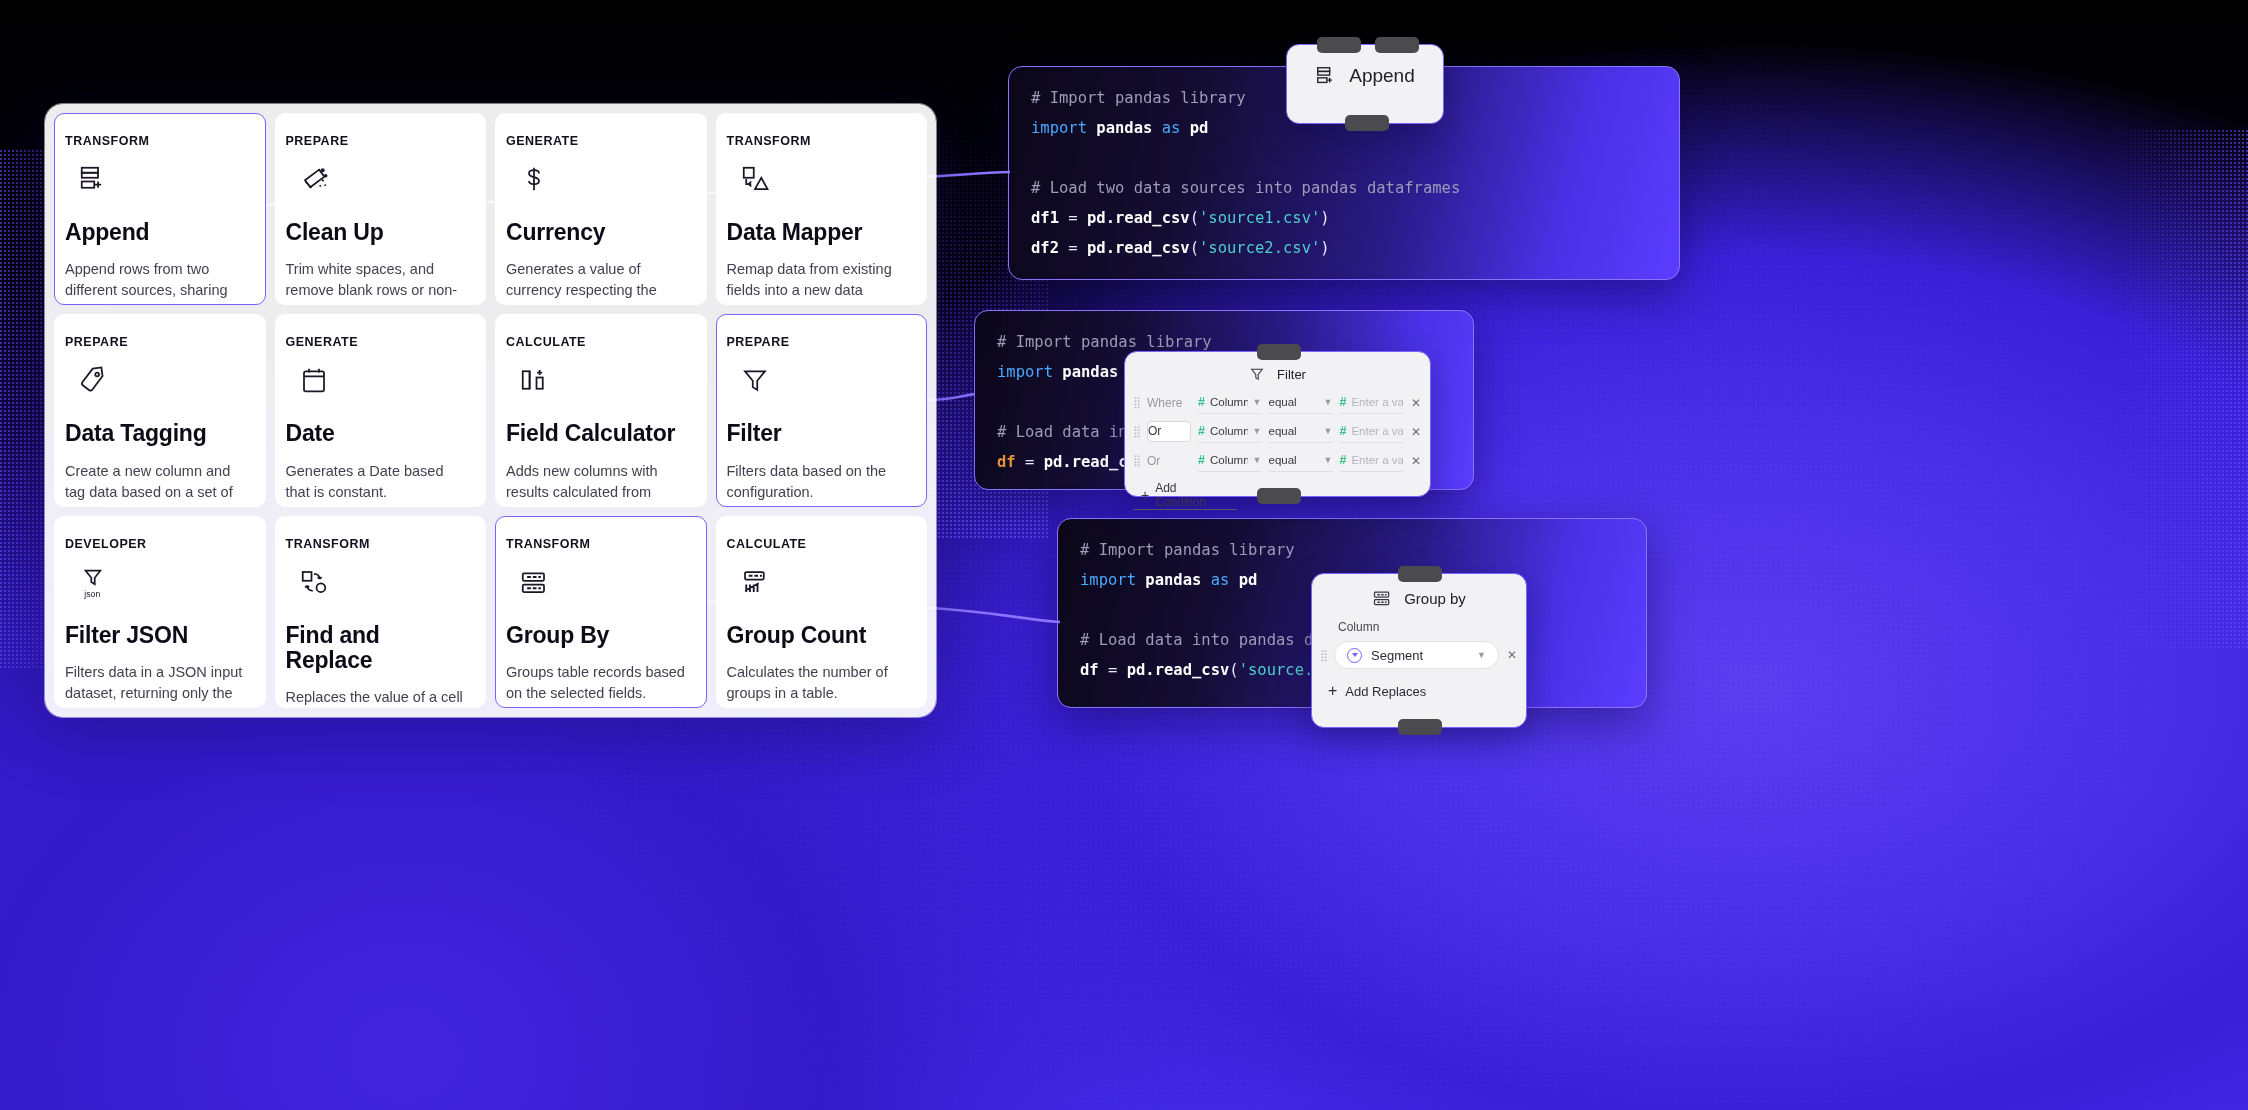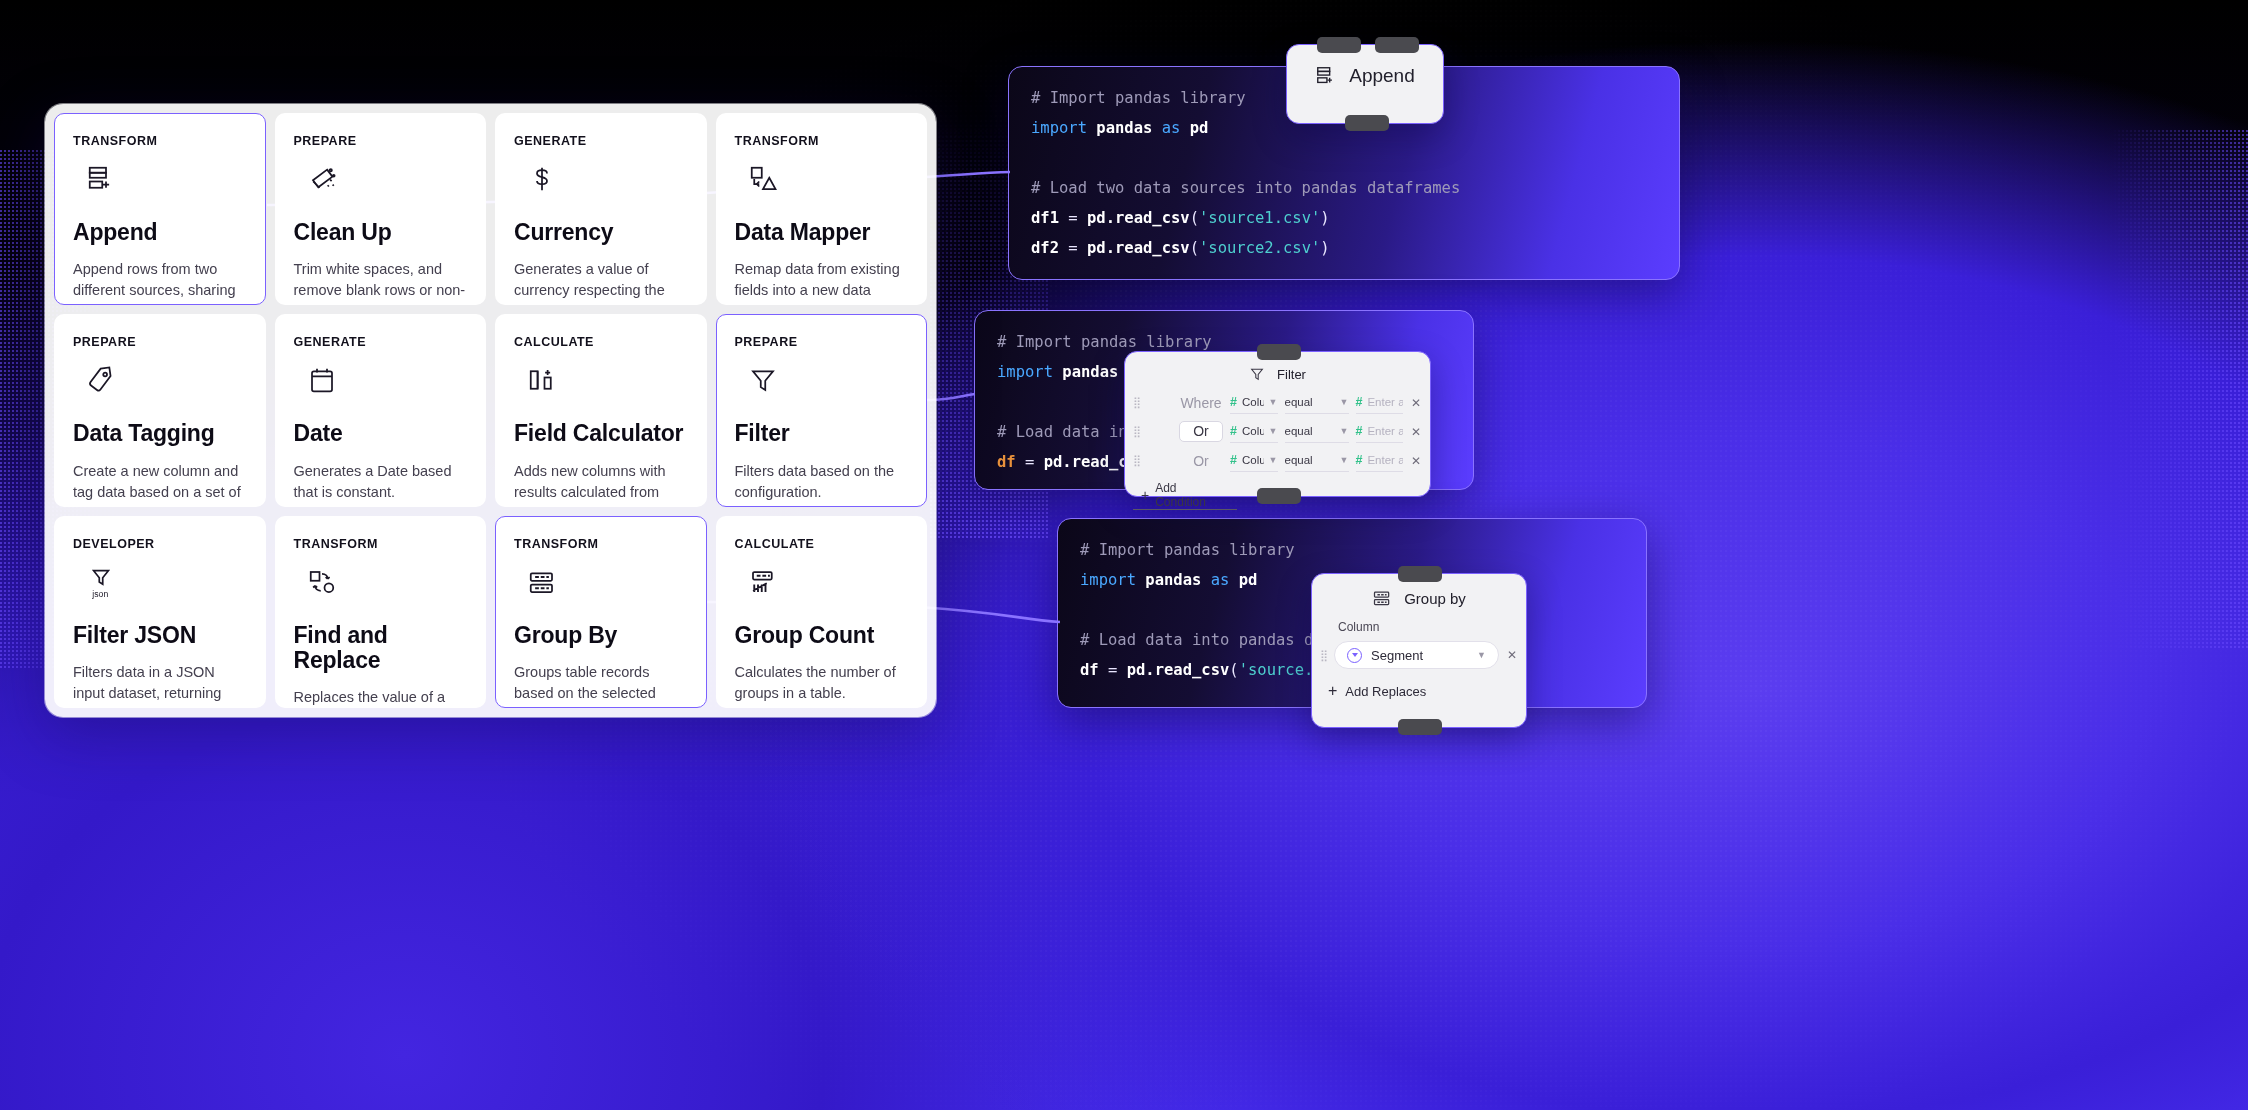--- a/index.html
+++ b/index.html
@@ -38,21 +38,21 @@
     border-radius:18px;
     box-shadow:0 0 0 1px rgba(255,255,255,.5), 0 18px 60px rgba(20,8,90,.35);
     padding:9px;
     display:grid;
     grid-template-columns:repeat(4, 1fr);
     grid-template-rows:repeat(3, 1fr);
     gap:9px;
     z-index:6;
   }
   .card{
-    background:#fff; border-radius:10px; padding:20px 18px 14px 18px;
+    background:#fff; border-radius:10px; padding:20px 18px 14px 10px;
     position:relative; overflow:hidden;
     border:1px solid transparent;
   }
   .card.sel{ border:1.6px solid #7b61ff; }
   .cat{
     font-size:12.5px; font-weight:700; letter-spacing:.5px;
     color:#12101c; text-transform:uppercase;
   }
   .ico{ margin-top:16px; height:34px; color:#1b1726;margin-left:13px; }
   .ico svg{ display:block; }
@@ -117,21 +117,21 @@
   #node-group{ left:1311px; top:573px; width:216px; height:155px; }
   #node-group .port.p1{ left:86px; top:-8px; }
   #node-group .port.p2{ left:86px; bottom:-8px; }
 
   .row{
     display:flex; align-items:center; gap:7px; padding:0 8px; height:29px;
     font-size:11.5px; color:#3a3744;
   }
   .grip{ color:#b9b7c2; font-size:11px; letter-spacing:-1px; line-height:7px; width:7px;}
   .grip i{ font-style:normal; display:block; }
-  .whr{ width:44px; text-align:center; color:#9a97a6; font-size:14px;margin-left:32px; }
+  .whr{ width:44px; color:#9a97a6; font-size:12px; }
   .whr.box{
     background:#fff; border:1px solid #d9d7e2; border-radius:5px;
     height:21px; line-height:19px; color:#3a3744;
   }
   .fld{
     flex:1; display:flex; align-items:center; gap:5px;
     border-bottom:1px solid #dedce6; height:22px; min-width:0;
   }
   .fld.sm{ flex:0 0 64px; }
   .hash{ color:#32c18a; font-weight:700; font-size:12.5px; }

